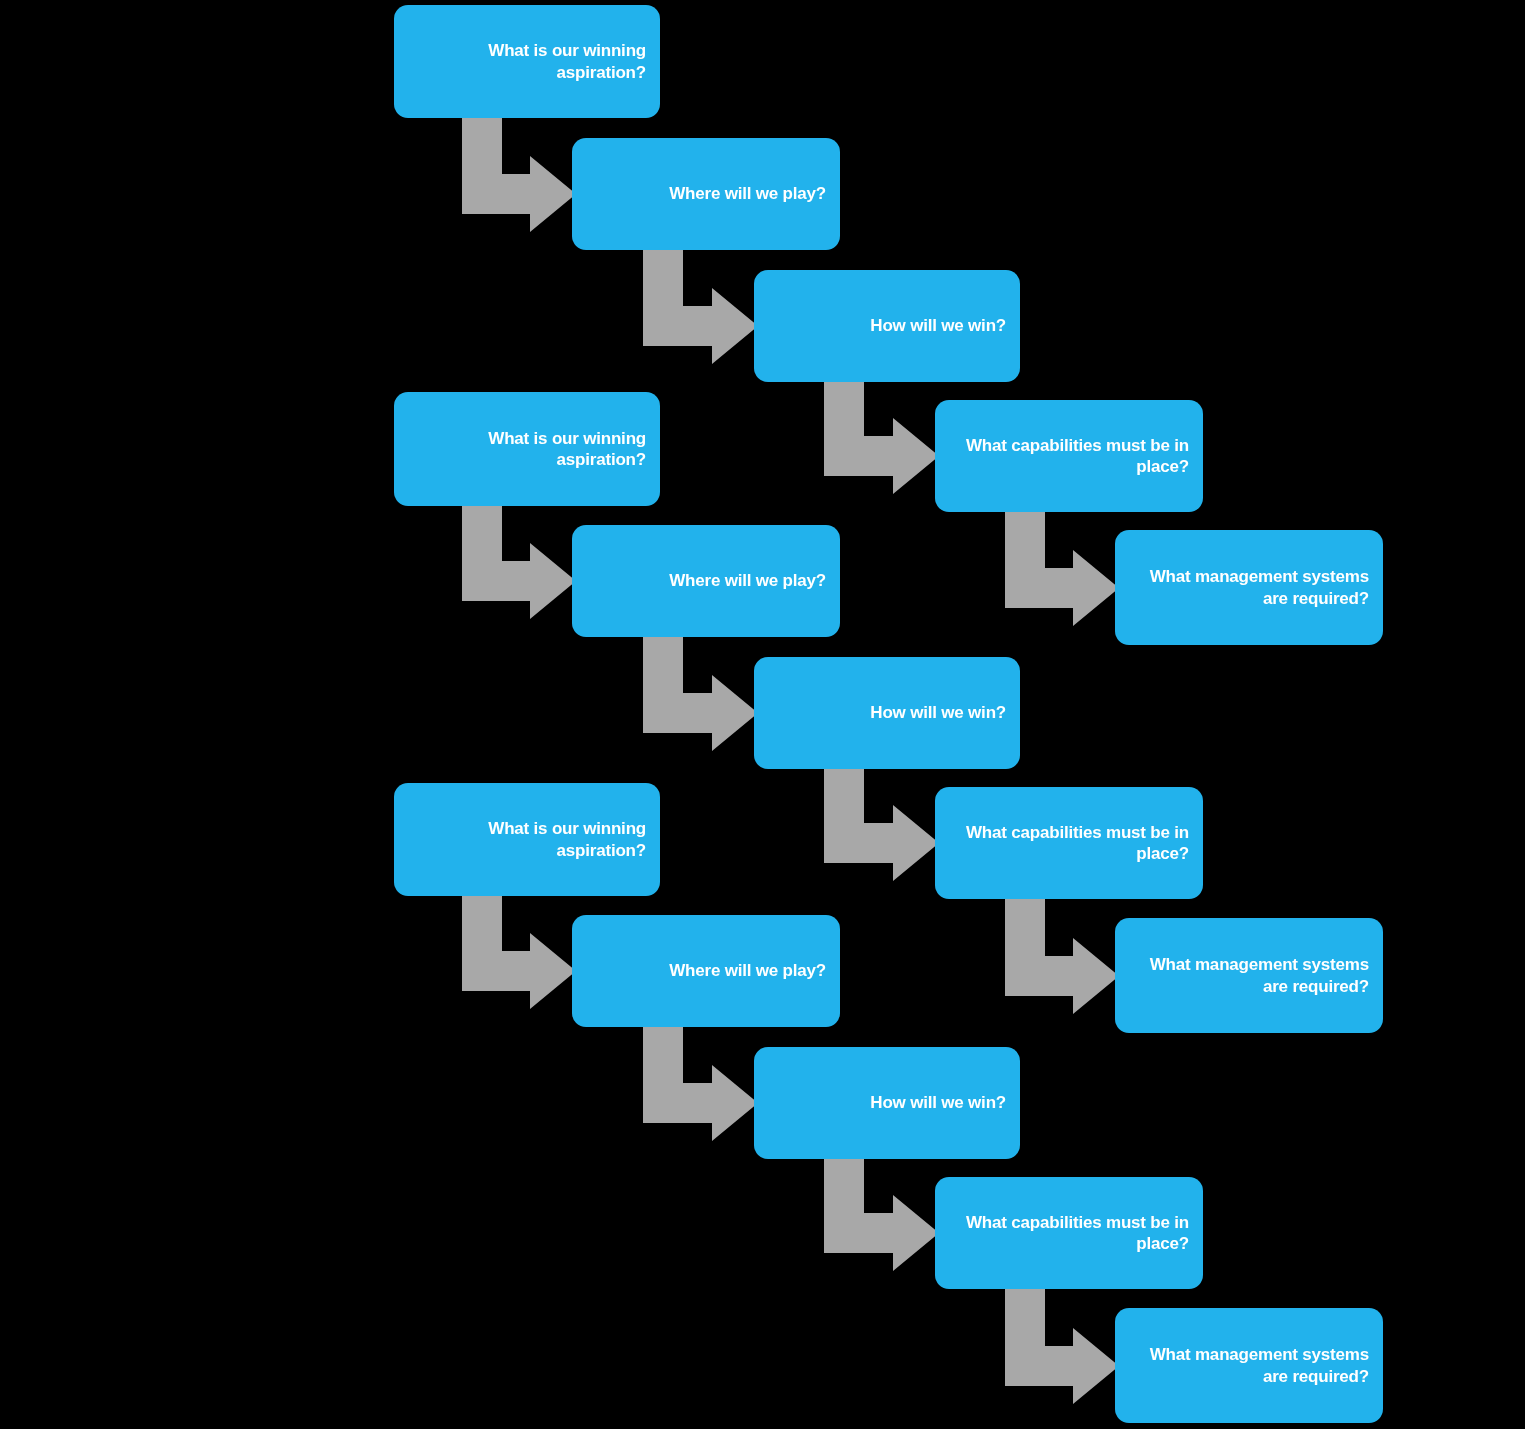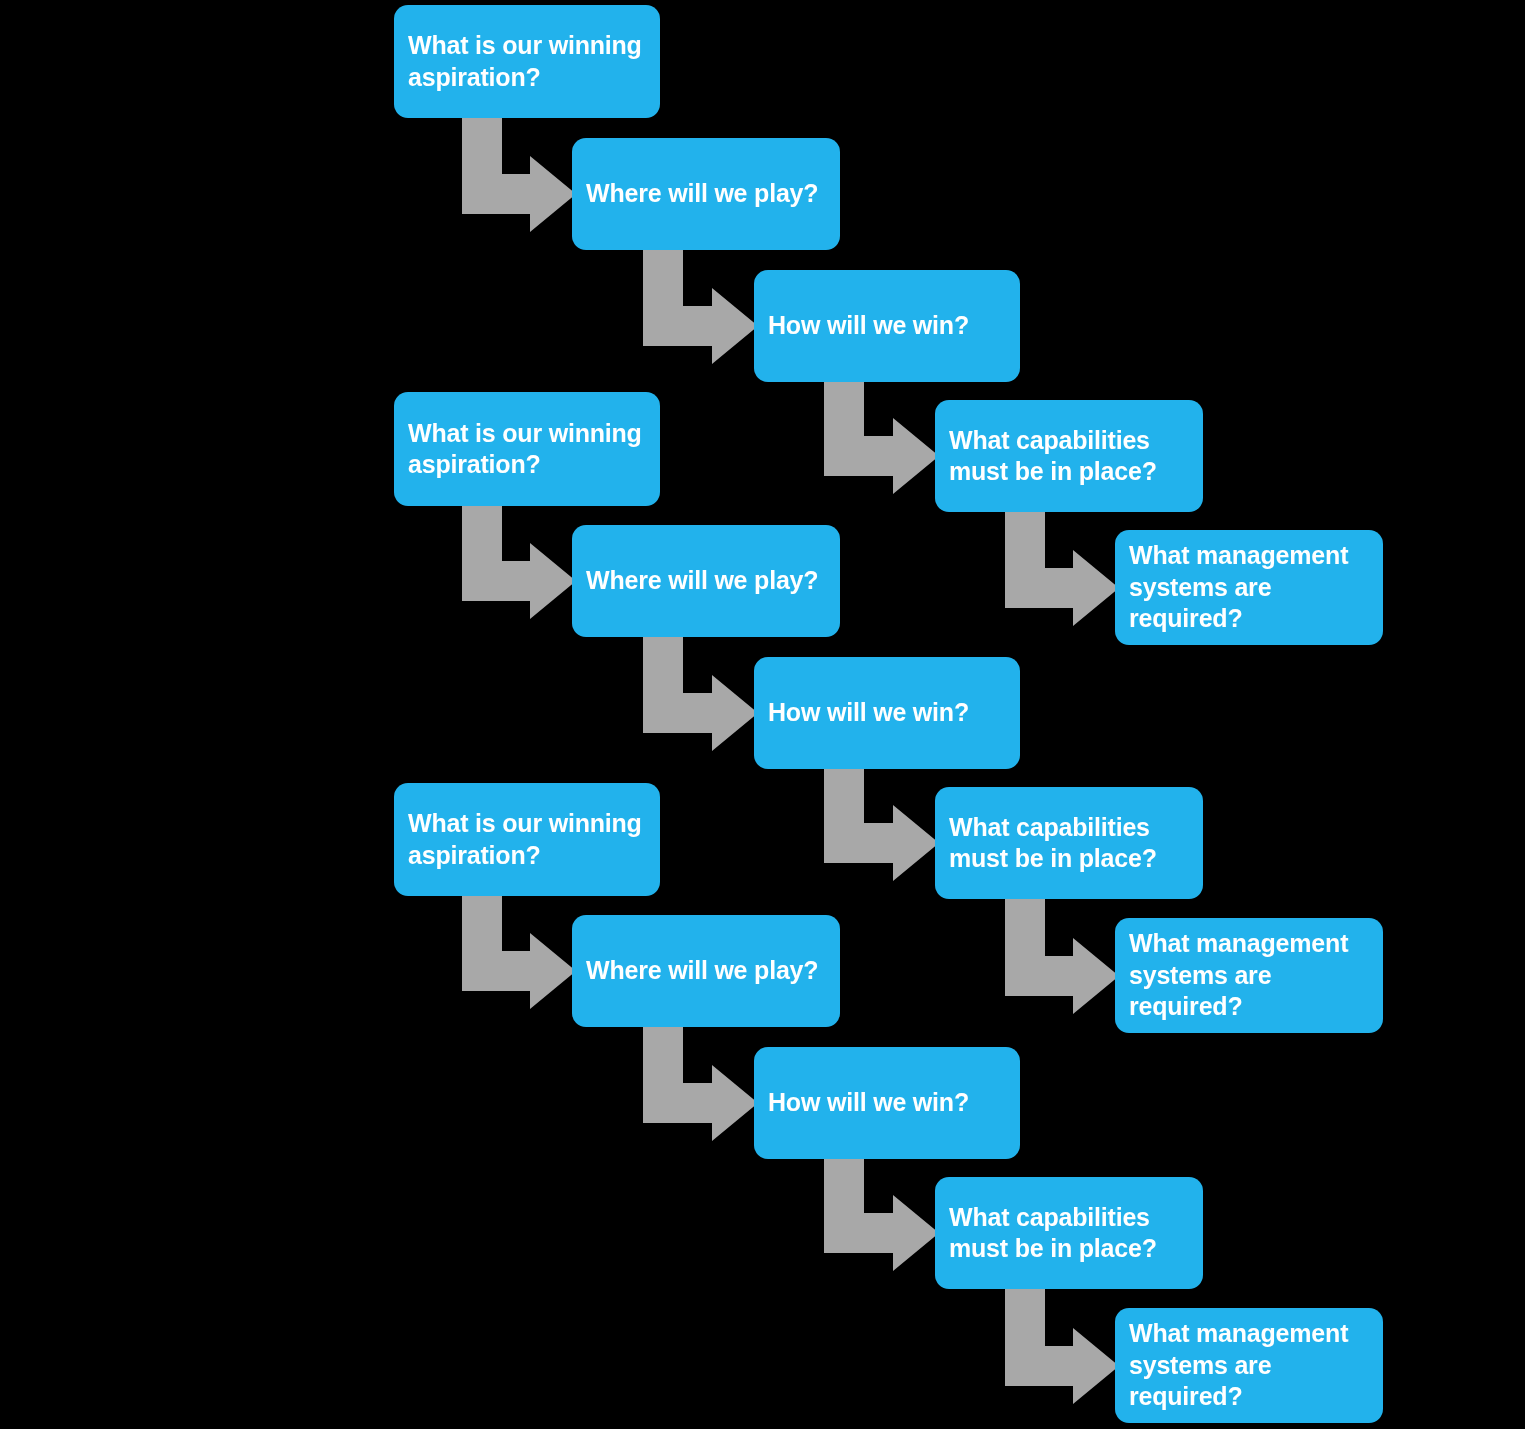--- a/index.html
+++ b/index.html
@@ -25,24 +25,24 @@
     pointer-events: none;
   }
   .node {
     position: absolute;
     box-sizing: border-box;
     background: #22b2ec;
     border-radius: 14px;
     display: flex;
     align-items: center;
     justify-content: center;
-    text-align: left;
+    text-align: right;
     color: #ffffff;
     font-weight: bold;
-    font-size: 25px;
+    font-size: 17px;
     line-height: 1.26;
     padding: 16px 14px;
     font-family: "Liberation Sans", sans-serif;
     letter-spacing: -0.2px;
   }
   .node span {
     display: block;
     width: 100%;
   }
 </style>

